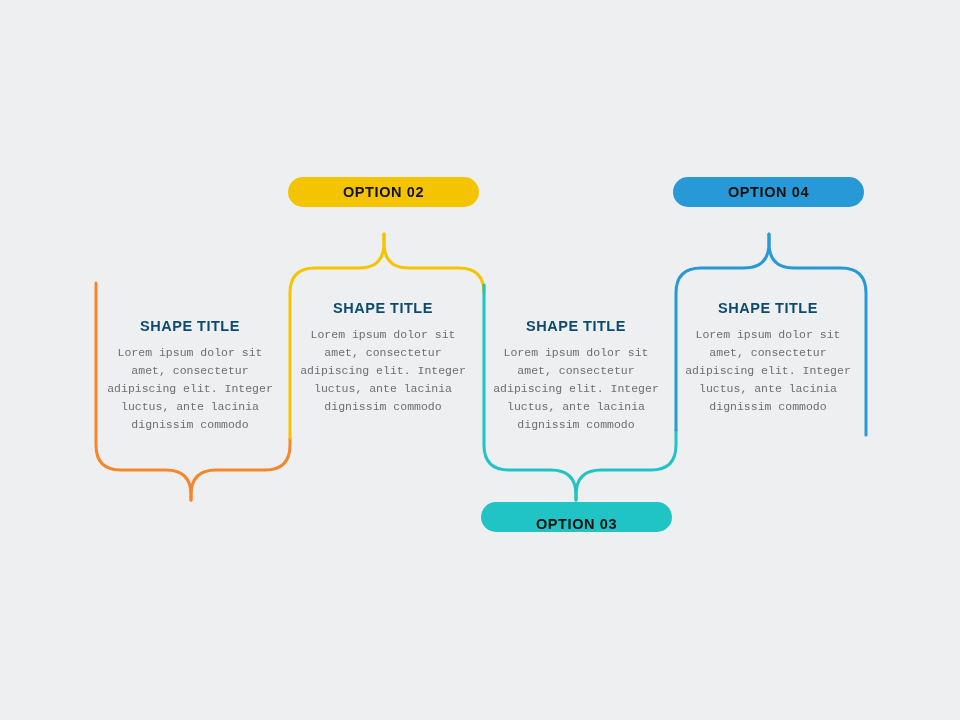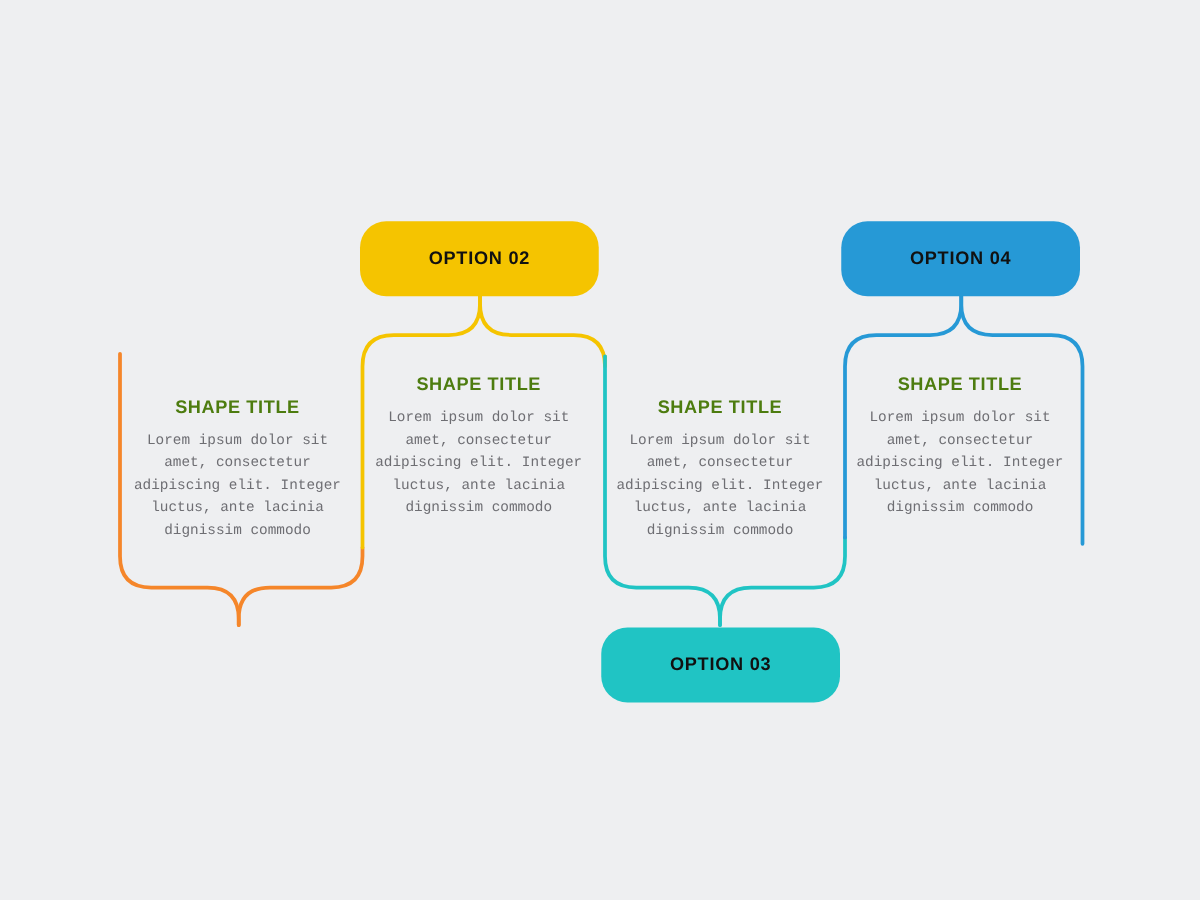--- a/index.html
+++ b/index.html
@@ -23,51 +23,51 @@
     position: absolute;
     left: 0;
     top: 0;
     width: 960px;
     height: 720px;
   }
 
   
   .pill {
     position: absolute;
-    height: 60px;
+    height: 30px;
     border-radius: 21px;
     display: flex;
     align-items: center;
     justify-content: center;
     color: #111111;
     font-size: 14.5px;
     font-weight: bold;
     letter-spacing: 0.6px;
     box-sizing: border-box;
     user-select: none;
   }
   .pill-label {
     pointer-events: none;
   }
 
   #pill-01 { left: 96px;  top: 502px; width: 191px; background: #f5862a; }
   #pill-02 { left: 288px; top: 177px; width: 191px; background: #f5c400; }
-  #pill-03 { left: 481px; top: 502px; width: 191px; background: #20c4c4; }
+  #pill-03 { left: 481px; top: 502px; width: 191px; background: #20c4c4; align-items: flex-end; }
   #pill-04 { left: 673px; top: 177px; width: 191px; background: #2699d6; }
 
   
   .textgroup {
     position: absolute;
     width: 186px;
     text-align: center;
   }
   .shape-title {
     font-size: 14.5px;
     font-weight: bold;
-    color: #4d7c0f;
+    color: #0c4a6e;
     letter-spacing: 0.5px;
     margin: 0 0 10px 0;
     white-space: nowrap;
   }
   .shape-body {
     font-size: 11.5px;
     line-height: 18px;
     color: #6e6e73;
     margin: 0;
     font-family: Liberation Mono, monospace;

